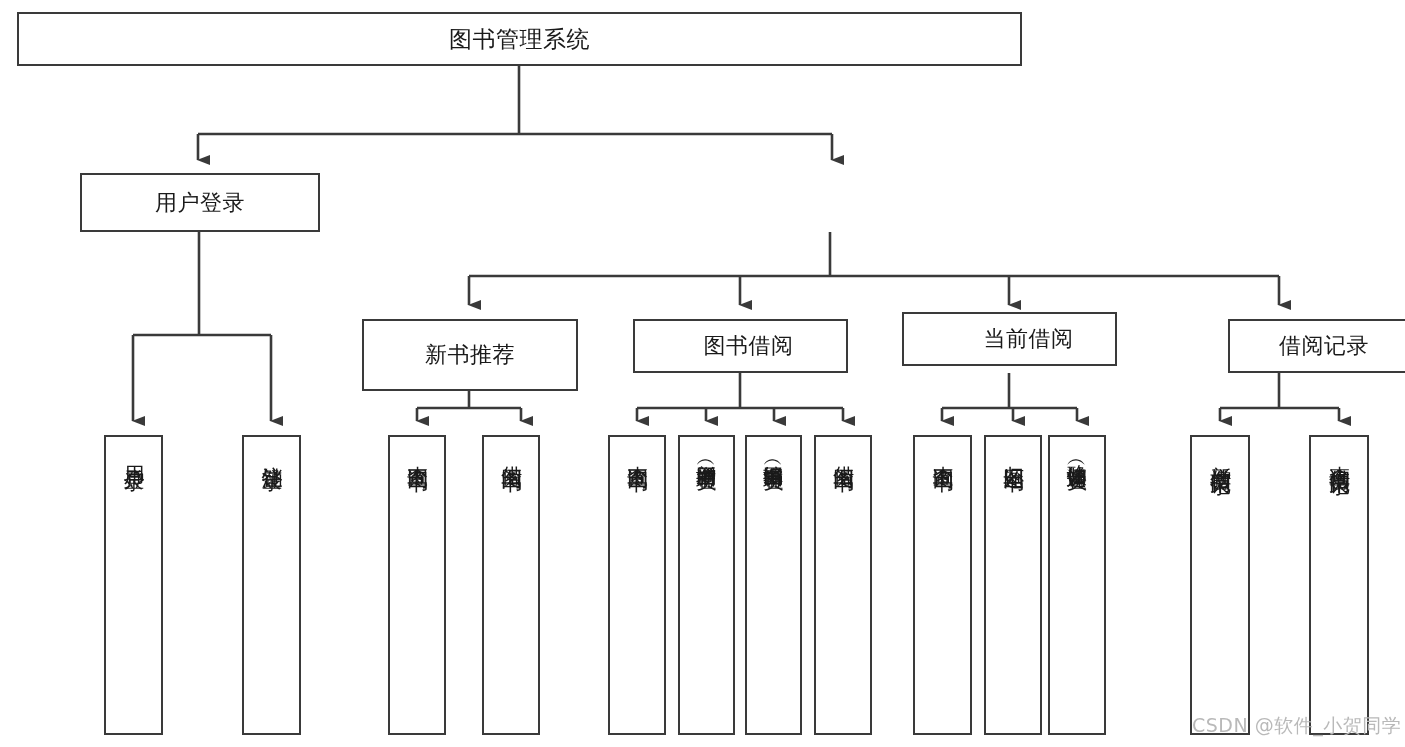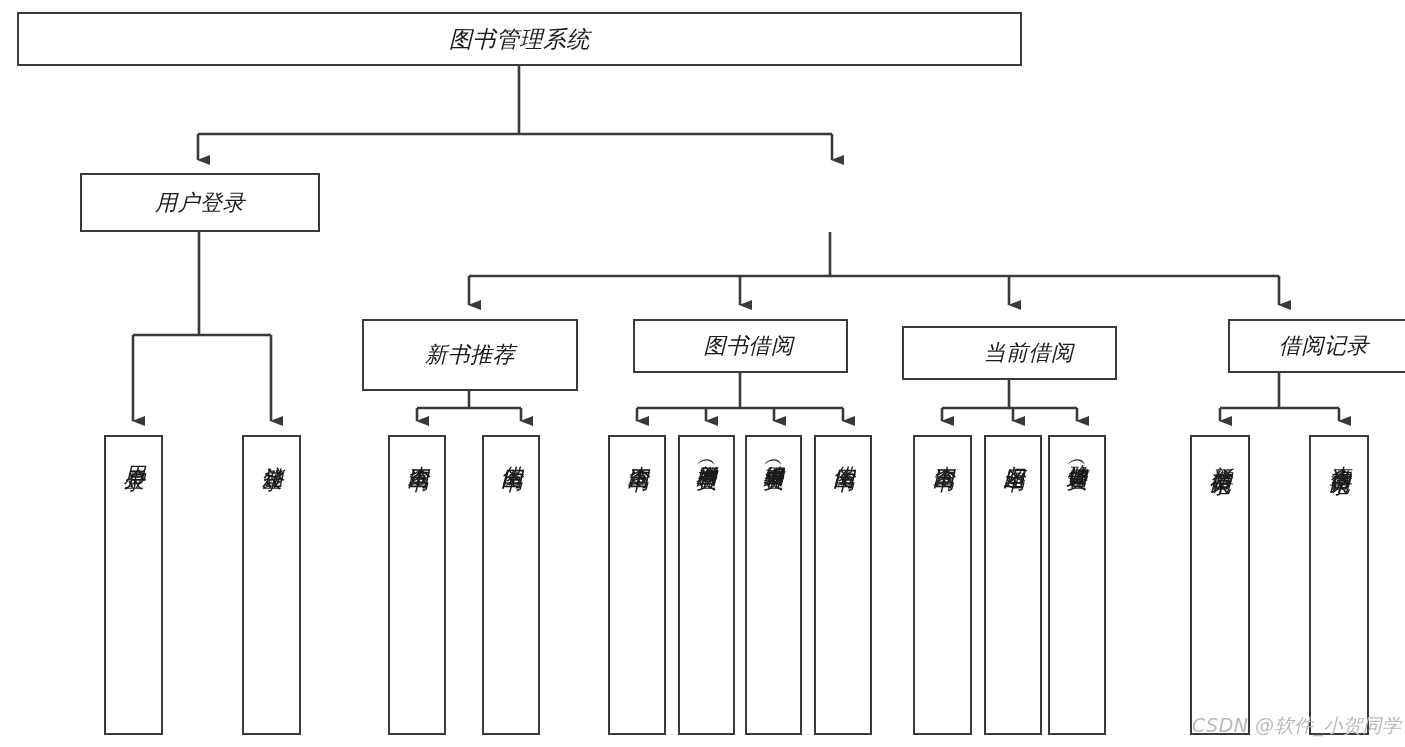--- a/index.html
+++ b/index.html
@@ -9,21 +9,20 @@
   }
   body {
     font-family: "DejaVu Sans", "Liberation Sans", sans-serif;
   }
   #canvas {
     position: relative;
     width: 1405px;
     height: 747px;
     background: #ffffff;
     overflow: hidden;
-    font-style: italic;
   }
   svg.edges {
     position: absolute;
     left: 0;
     top: 0;
     width: 1405px;
     height: 747px;
     pointer-events: none;
   }
   .node {
@@ -137,21 +136,21 @@
   <div class="node h" style="left:80px; top:173px; width:240px; height:59px;">
     <span class="label">用户登录</span>
   </div>
 
   <div class="node h" style="left:362px; top:319px; width:216px; height:72px;">
     <span class="label">新书推荐</span>
   </div>
   <div class="node h" style="left:633px; top:319px; width:215px; height:54px;padding-left:16px;">
     <span class="label">图书借阅</span>
   </div>
-  <div class="node h" style="left:902px; top:326px; width:215px; height:54px;padding-left:38px;">
+  <div class="node h" style="left:902px; top:312px; width:215px; height:54px;padding-left:38px;">
     <span class="label">当前借阅</span>
   </div>
   <div class="node h" style="left:1228px; top:319px; width:192px; height:54px;">
     <span class="label">借阅记录</span>
   </div>
 
   <div class="node v" style="left:104px; top:435px; width:59px; height:300px;">
     <span class="label">用户登录</span>
   </div>
   <div class="node v" style="left:242px; top:435px; width:59px; height:300px;">

